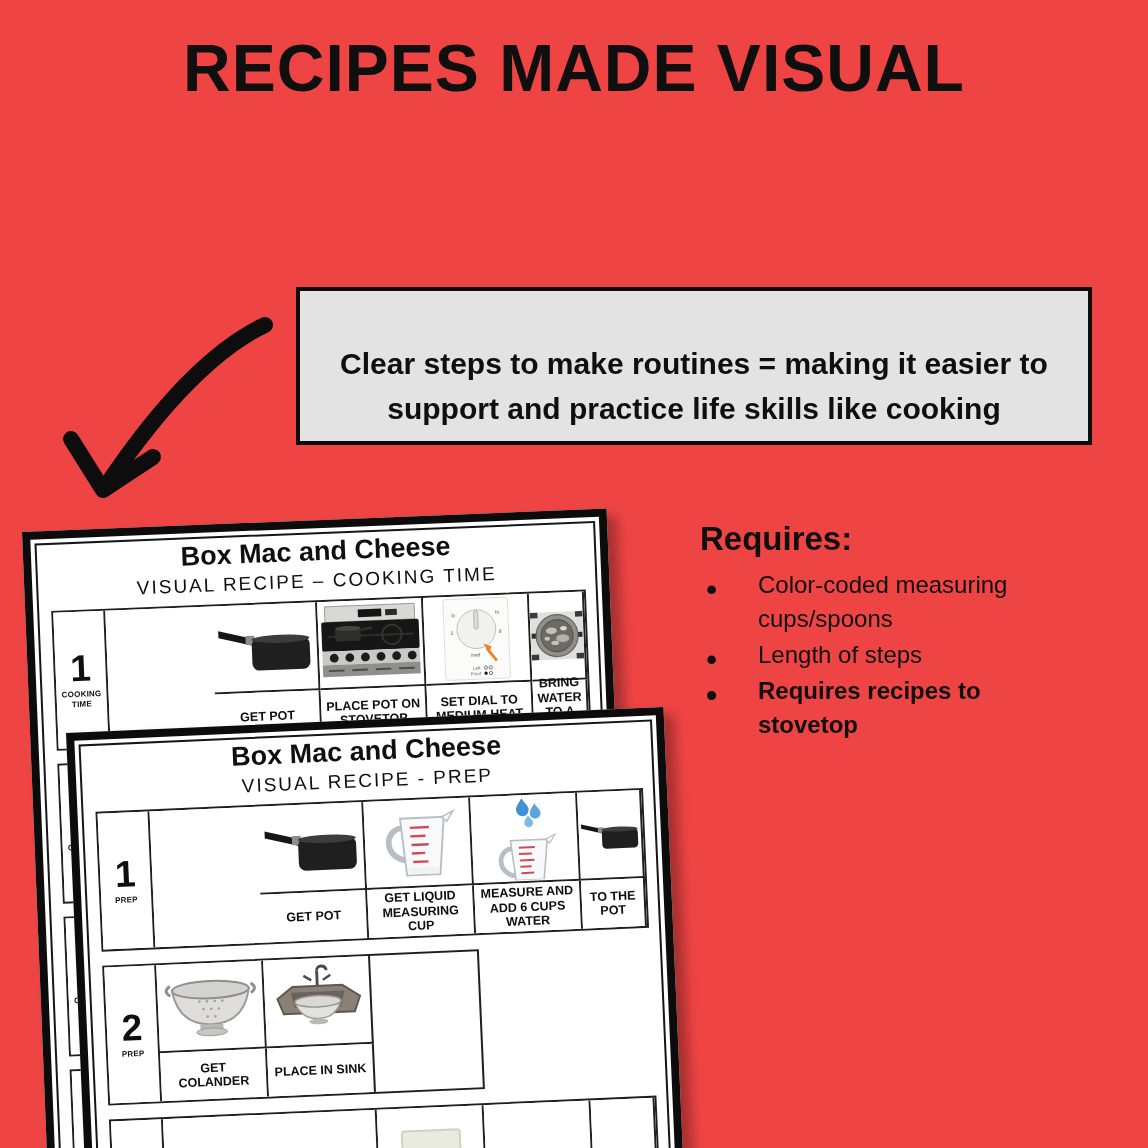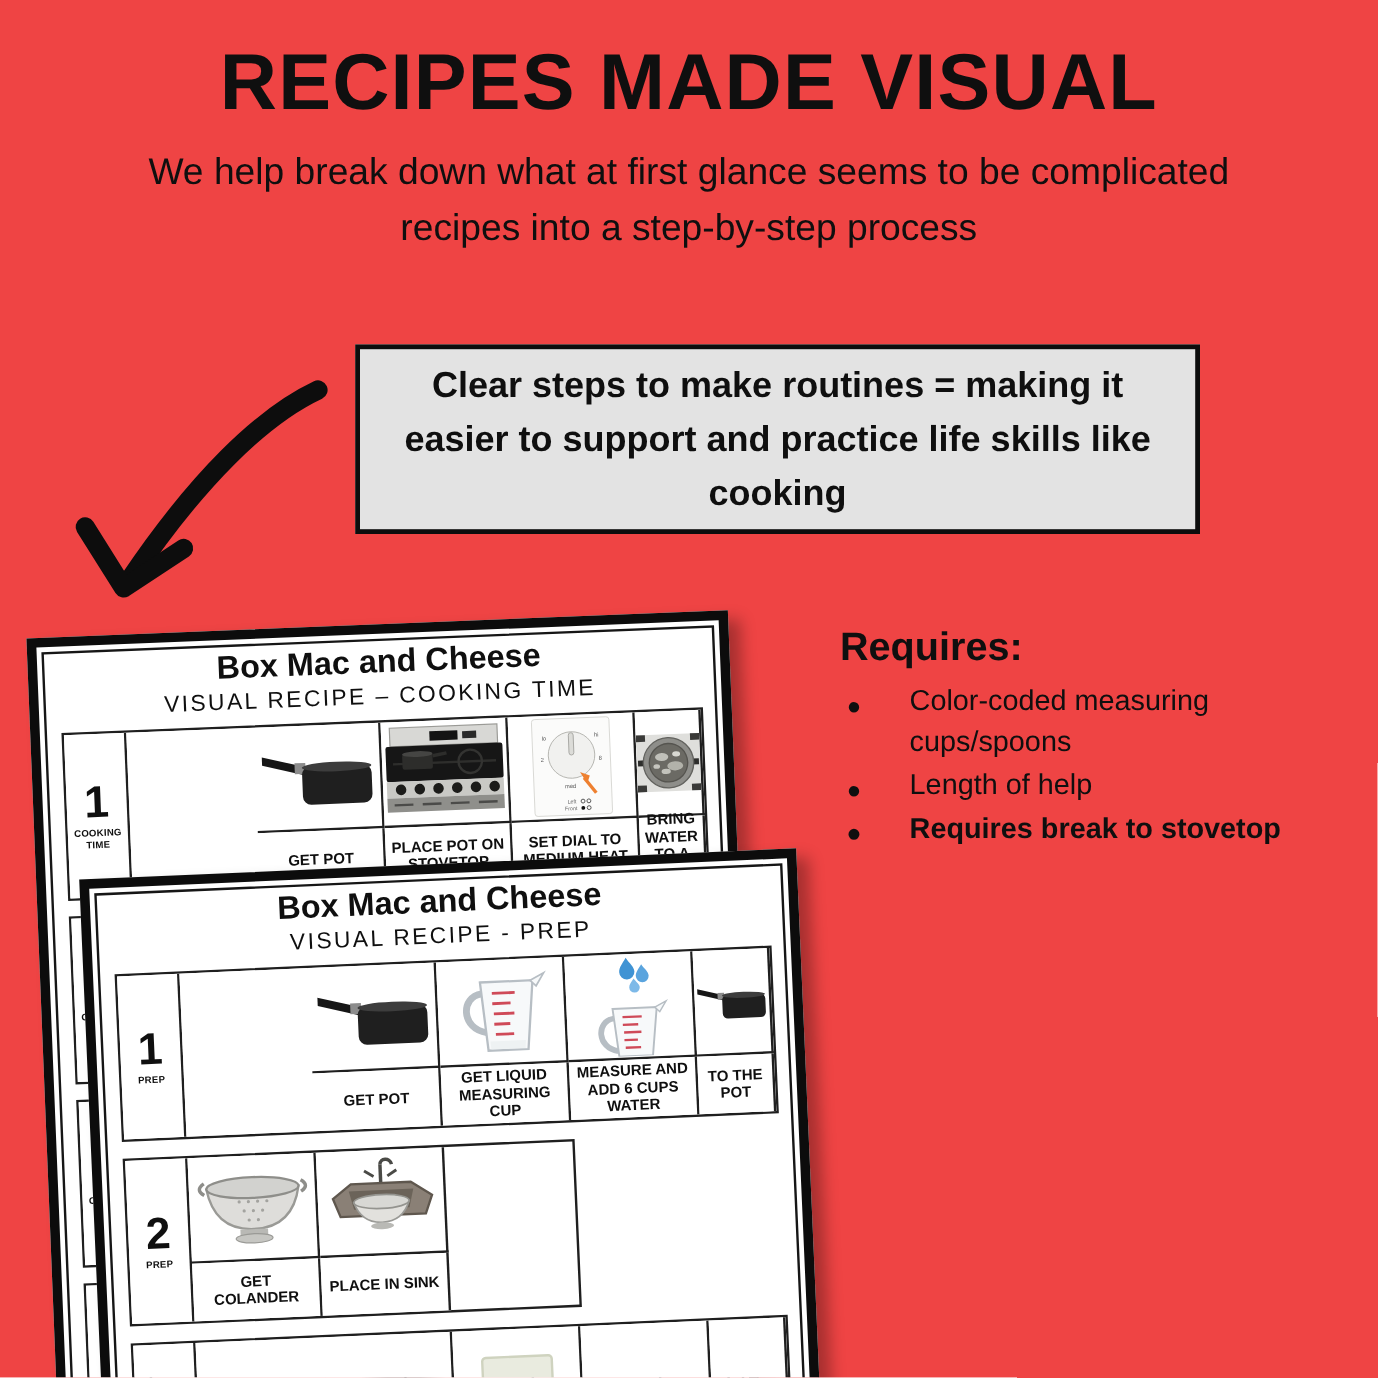--- a/index.html
+++ b/index.html
@@ -7,22 +7,22 @@
   body { width:1148px; height:1148px; font-family:"Liberation Sans", sans-serif; color:#0f0f0f; }
   .canvas { position:relative; width:1148px; height:1148px; overflow:hidden; background:#ef4444; }
 
   
   .page-title { position:absolute; top:30px; left:0; width:1148px; text-align:center;
     font-size:66px; font-weight:800; letter-spacing:1px; }
   .page-subtitle { position:absolute; top:120px; left:94px; width:960px; text-align:center;
     font-size:31px; line-height:1.5; font-weight:400; }
 
   
-  .callout { position:absolute; left:296px; top:287px; width:704px; height:158px;
-    background:#e3e3e3; border:4px solid #0d0d0d; display:flex; align-items:center; justify-content:center;
+  .callout { position:absolute; left:296px; top:287px; width:796px; height:158px;
+    background:#e3e3e3; border:4px solid #0d0d0d; display:flex; align-items:flex-end; justify-content:center;
     padding:10px 28px; }
   .callout p { text-align:center; font-size:30px; font-weight:700; line-height:1.5; }
 
   
   .arrow { position:absolute; left:50px; top:300px; }
 
   
   .includes { position:absolute; left:700px; top:520px; width:448px; }
   .includes h2 { font-size:33px; font-weight:800; margin-bottom:10px; }
   .includes ul { list-style:none; }
@@ -53,37 +53,36 @@
   .cap { border-right:2px solid #1f1f1f; display:flex; align-items:center; justify-content:center;
     text-align:center; font-size:12.5px; font-weight:800; line-height:1.15; padding:2px 3px; background:#fff; }
   .fill { grid-row:1/3; background:#fff; }
 </style>
 </head>
 <body>
 
 <div class="canvas">
 
   <h1 class="page-title">RECIPES MADE VISUAL</h1>
-  <p class="page-subtitle">We help break down what at first glance seems to be complicated recipes into a step-by-step process</p>
 
   <div class="callout">
     <p>Clear steps to make routines = making it easier to support and practice life skills like cooking</p>
   </div>
 
   <svg class="arrow" width="235" height="205" viewBox="0 0 235 205">
     <path d="M215 25 C168 47 114 100 58 183" fill="none" stroke="#0d0d0d" stroke-width="16" stroke-linecap="round"></path>
     <path d="M21 139 L53 190 L103 157" fill="none" stroke="#0d0d0d" stroke-width="16" stroke-linecap="round" stroke-linejoin="round"></path>
   </svg>
 
   <section class="includes">
     <h2>Requires:</h2>
     <ul>
       <li><span>Color-coded measuring cups/spoons</span></li>
-      <li><span>Length of help</span></li>
-      <li class="bold"><span>Requires break to stovetop</span></li>
+      <li><span>Length of steps</span></li>
+      <li class="bold"><span>Requires recipes to stovetop</span></li>
     </ul>
   </section>
 
   <div class="sheet back">
     <div class="liner">
       <div class="ws-title">Box Mac and Cheese</div>
       <div class="ws-sub">VISUAL RECIPE – COOKING TIME</div>
 
       <div class="block">
         <div class="numcell">

